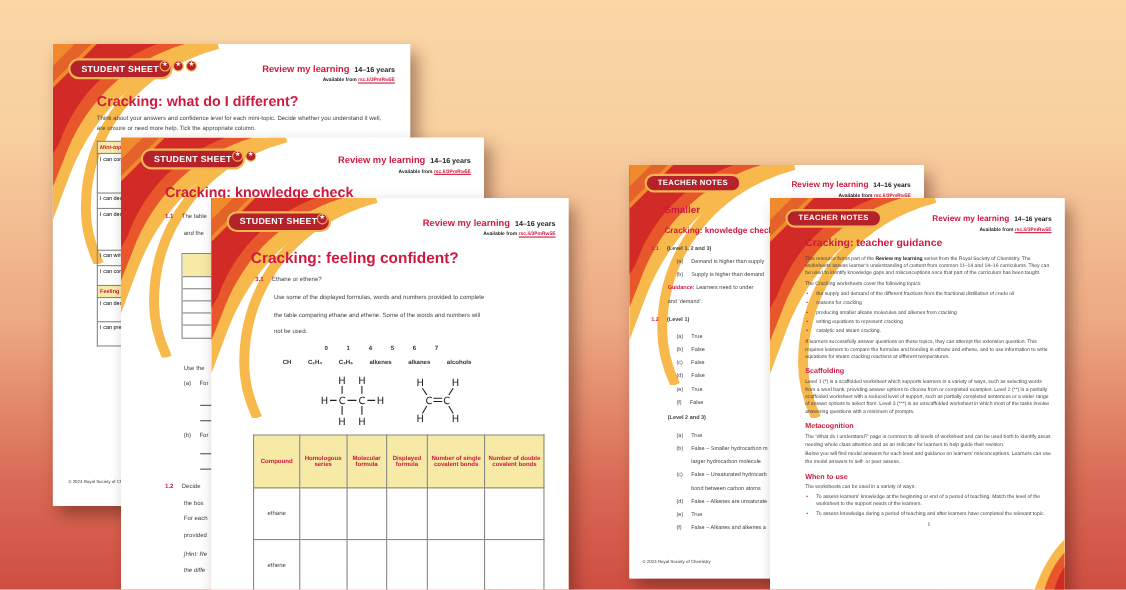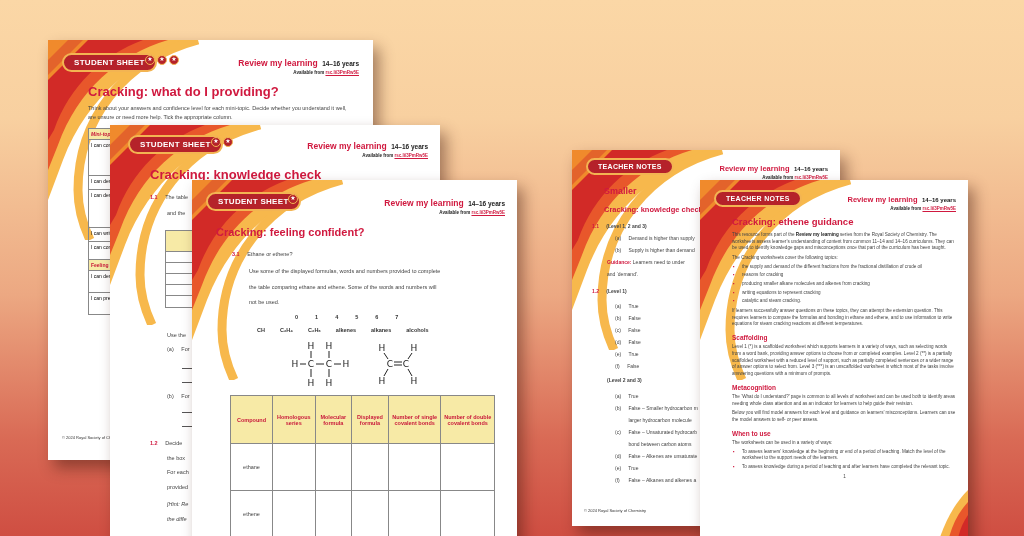--- a/index.html
+++ b/index.html
@@ -79,21 +79,21 @@
   <div class="badge" style="left:14px; top:13px;">STUDENT SHEET</div>
   <div class="stars" style="left:97px; top:15px;">
     <span class="star">★</span>
     <span class="star">★</span>
     <span class="star">★</span>
   </div>
   <div class="rml" style="right:14px; top:12px;">
     <div><span class="t1">Review my learning</span> <span class="t2">14–16 years</span></div>
     <div class="avail"><span>Available from</span> <a>rsc.li/3PmRw5E</a></div>
   </div>
-  <div class="title" style="left:40px; top:44px; font-size:13px;">Cracking: what do I providing?</div>
+  <div class="title" style="left:40px; top:44px; font-size:13px;">Cracking: what do I different?</div>
   <div class="txt" style="left:40px; top:64px; width:260px;">Think about your answers and confidence level for each mini-topic. Decide whether you understand it well, are unsure or need more help. Tick the appropriate column.</div>
   <table style="left:40px; top:88px; width:260px; font-size:5px;">
     <tbody>
         <tr>
           <td class="hdr" style="padding:2px; font-style:italic;">Mini-topic</td>
         </tr>
     <tr>
           <td style="padding:2px; height:36px; vertical-align:top;">I can compare supply and demand for products of fractional distillation of crude oil</td>
         </tr>
     <tr>
@@ -168,21 +168,21 @@
       <use href="#corner-art"></use>
     </svg>
   <div class="badge" style="left:14px; top:12px;">STUDENT SHEET</div>
   <div class="stars" style="left:96px; top:14px;">
     <span class="star">★</span>
   </div>
   <div class="rml" style="right:12px; top:12px;">
     <div><span class="t1">Review my learning</span> <span class="t2">14–16 years</span></div>
     <div class="avail"><span>Available from</span> <a>rsc.li/3PmRw5E</a></div>
   </div>
-  <div class="title" style="left:24px; top:46px; font-size:11px;">Cracking: feeling confident?</div>
+  <div class="title" style="left:36px; top:46px; font-size:14px;">Cracking: feeling confident?</div>
   <div class="txt" style="left:40px; top:70px;"><span class="qnum">3.1</span> <span style="margin-left:6px;">Ethane or ethene?</span></div>
   <div class="txt" style="left:57px; top:87px; white-space:nowrap;">Use some of the displayed formulas, words and numbers provided to complete</div>
   <div class="txt" style="left:57px; top:103px; white-space:nowrap;">the table comparing ethane and ethene. Some of the words and numbers will</div>
   <div class="txt" style="left:57px; top:118px;">not be used.</div>
   <div style="position:absolute; left:103px; top:134px; display:flex; gap:17px; font-size:5.5px; font-weight:bold; color:#333;">
     <span>0</span>
     <span>1</span>
     <span>4</span>
     <span>5</span>
     <span>6</span>
@@ -313,21 +313,21 @@
   <svg style="position:absolute; right:0; bottom:0;" width="40" height="60" viewBox="0 0 40 60">
     <path d="M40 0 C25 15 15 35 8 60 H40 Z" fill="#f7b84c"></path>
     <path d="M40 12 C28 25 22 40 18 60 H40 Z" fill="#e8572b"></path>
     <path d="M40 25 C33 35 30 45 28 60 H40 Z" fill="#d22a27"></path>
   </svg>
   <div class="badge" style="left:14px; top:10px; font-size:7px;">TEACHER NOTES</div>
   <div class="rml" style="right:12px; top:8px;">
     <div><span class="t1" style="font-size:7.5px;">Review my learning</span> <span class="t2" style="font-size:6px;">14–16 years</span></div>
     <div class="avail"><span>Available from</span> <a>rsc.li/3PmRw5E</a></div>
   </div>
-  <div class="title" style="left:32px; top:36px; font-size:9.5px;">Cracking: ethene guidance</div>
+  <div class="title" style="left:32px; top:36px; font-size:9.5px;">Cracking: teacher guidance</div>
   <div style="position:absolute; left:32px; top:52px; width:225px; font-size:4.6px; color:#444; line-height:1.45;">
     <p style="margin-bottom:3px;"><span>This resource forms part of the </span><b style="color:#222;">Review my learning</b><span> series from the Royal Society of Chemistry. The worksheets assess learner’s understanding of content from common 11–14 and 14–16 curriculums. They can be used to identify knowledge gaps and misconceptions once that part of the curriculum has been taught.</span></p>
     <p style="margin-bottom:2px;">The Cracking worksheets cover the following topics:</p>
     <ul class="bul" style="margin-bottom:3px;">
       <li style="margin-bottom:2px;">the supply and demand of the different fractions from the fractional distillation of crude oil</li>
       <li style="margin-bottom:2px;">reasons for cracking</li>
       <li style="margin-bottom:2px;">producing smaller alkane molecules and alkenes from cracking</li>
       <li style="margin-bottom:2px;">writing equations to represent cracking</li>
       <li>catalytic and steam cracking.</li>
     </ul>

